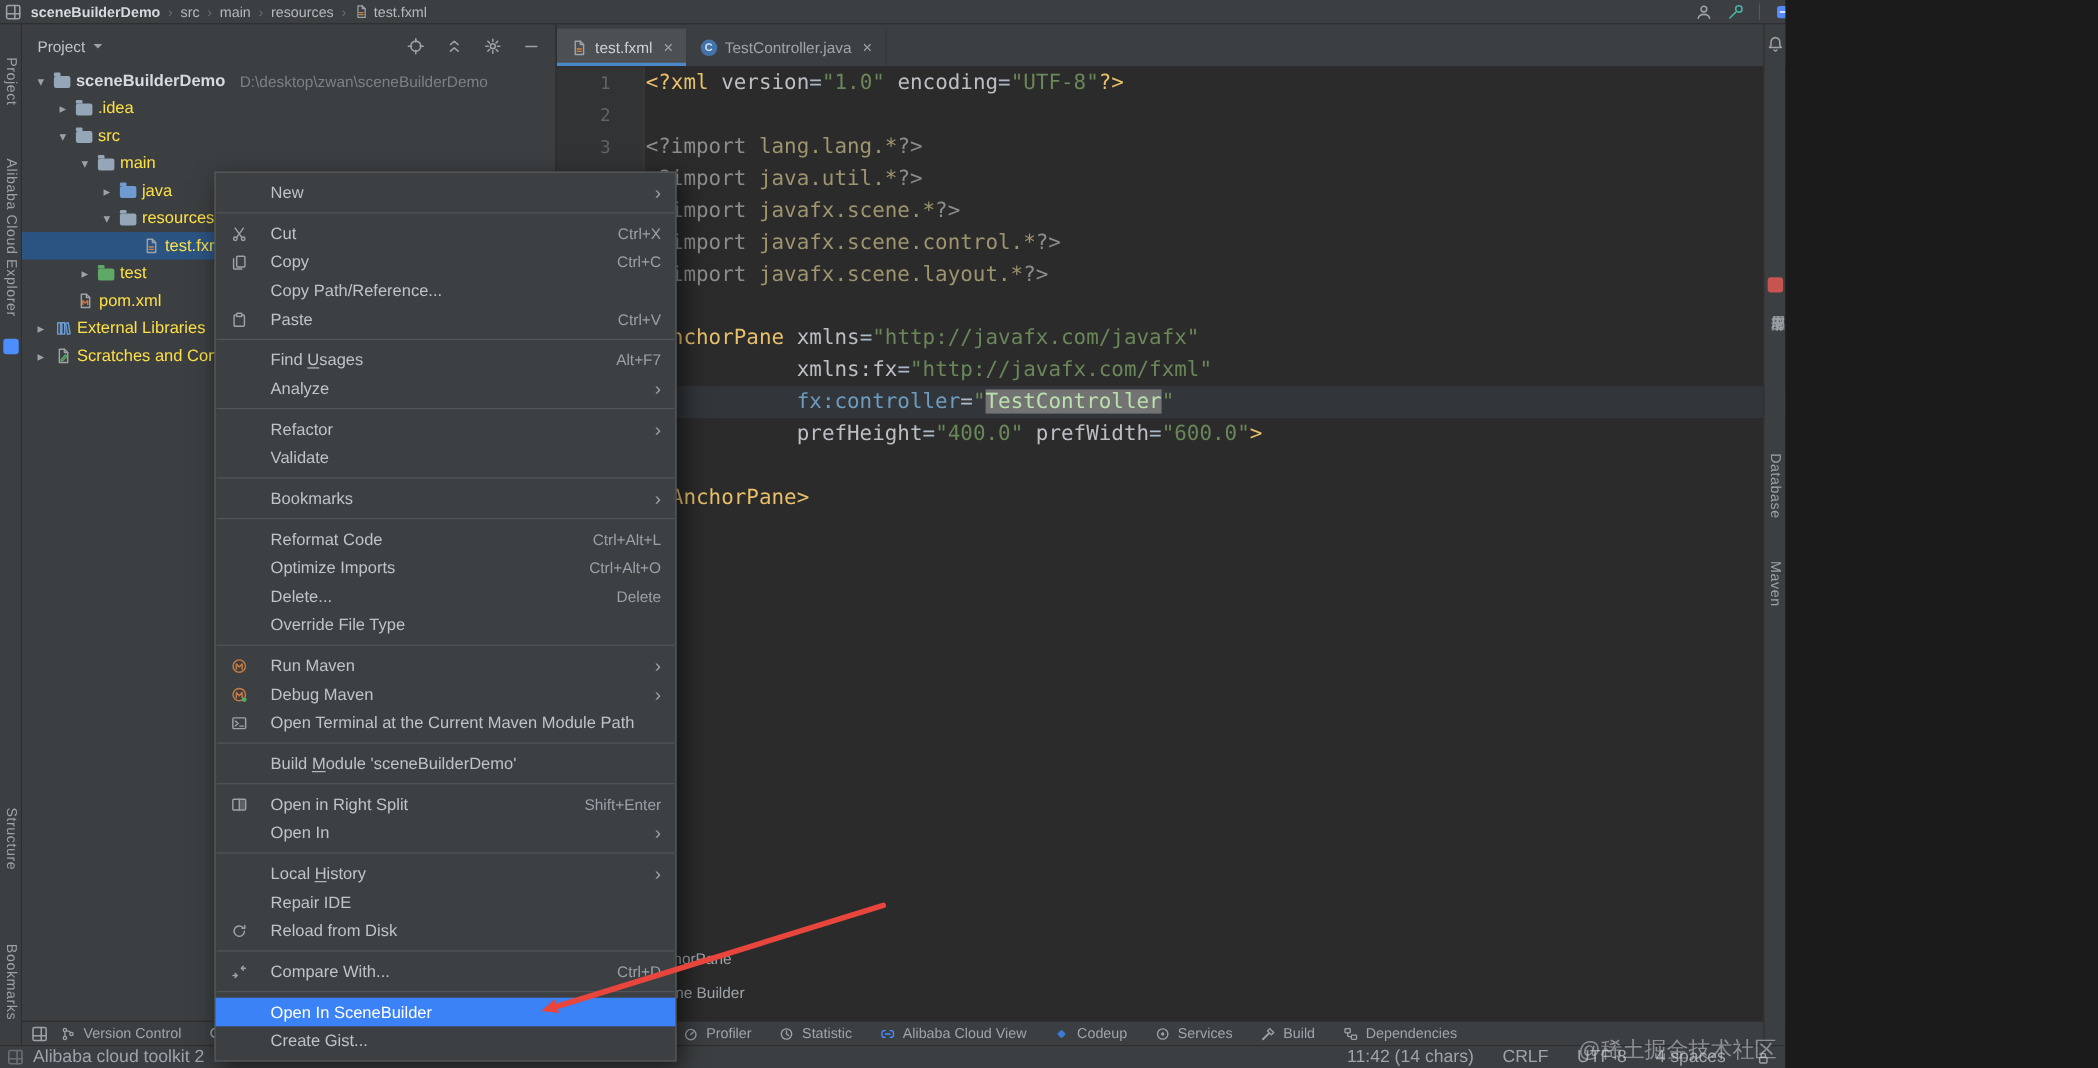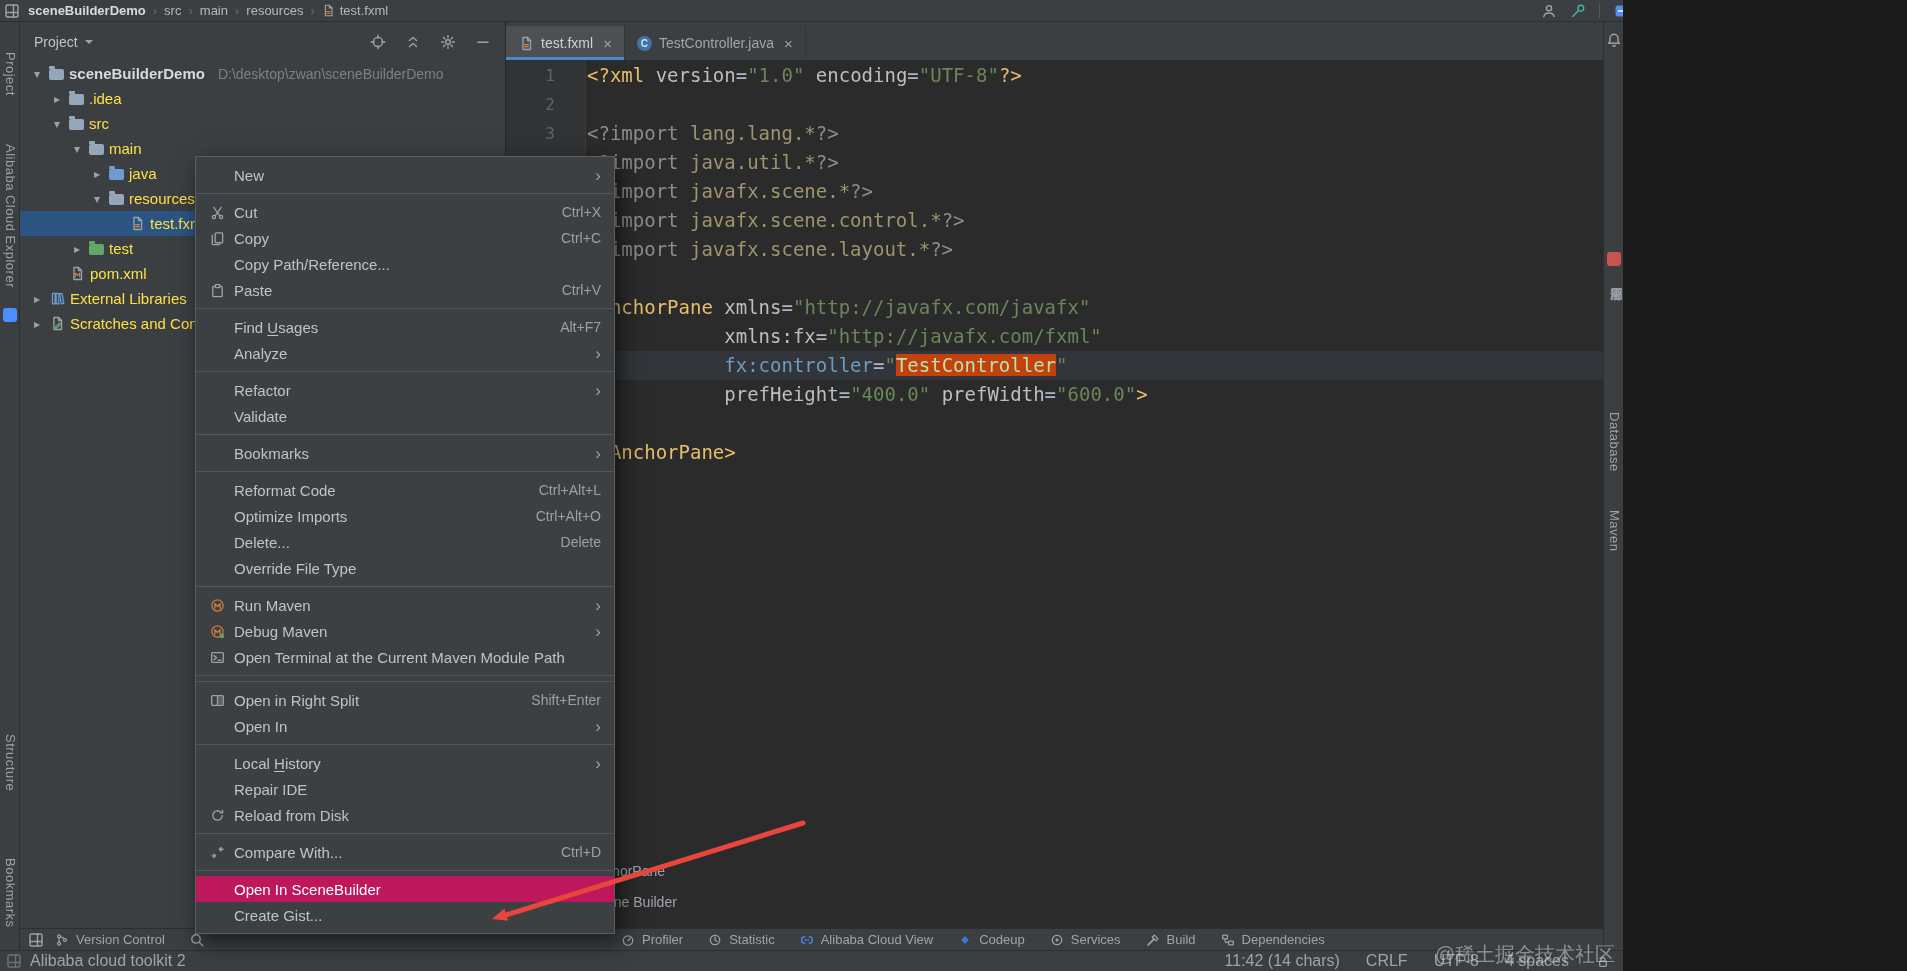--- a/index.html
+++ b/index.html
@@ -61,48 +61,48 @@
 #code{position:absolute;left:0;top:39px;right:0;bottom:72px;overflow:hidden}
 .cline{height:29px;line-height:29px;white-space:pre;padding-left:81px;font-family:"DejaVu Sans Mono",monospace;font-size:19px;color:#a9b7c6}
 .cline.caret{background:#32363a}
 .seg.tag{color:#e8bf6a}
 .seg.attr{color:#bcbec4}
 .seg.plain{color:#a9b7c6}
 .seg.str{color:#6a8759}
 .seg.pi{color:#8c8c8c}
 .seg.pkg{color:#9e946e}
 .seg.ns{color:#6d9cbe}
-.seg.sel{background:#c2410c;color:#b9e0ad}
+.seg.sel{background:#737373;color:#b9e0ad}
 #inspections{position:absolute;top:46px;right:34px;display:flex;align-items:center;gap:7px;color:#c3c7cc;font-size:13px;z-index:2}
 #inspections .icon svg{width:14px;height:14px}
 .mark{position:absolute;right:4px;width:10px;height:4px;border-radius:1px;z-index:2}
 #scroll-thumb{position:absolute;right:1px;top:42px;width:11px;height:170px;background:rgba(255,255,255,.07);border-radius:5px}
 #ed-breadcrumb{position:absolute;left:0;right:0;bottom:42px;height:30px;display:flex;align-items:center;padding-left:82px;color:#9fa5ac;font-size:14px}
 #view-tabs{position:absolute;left:0;right:0;bottom:10px;height:32px;display:flex;align-items:stretch;padding-left:14px;gap:2px;font-size:14px}
 .vtab{display:flex;align-items:center;justify-content:center;padding:0 14px;color:#9fa5ac;cursor:default}
 .vtab.active{background:#4c5052;color:#c7ccd2}
 
 #toolwindow-bar{position:absolute;left:20px;right:20px;top:928px;height:22px;background:#3c3f41;border-top:1px solid #2e2e2e;display:flex;align-items:center;padding:0 8px;font-size:13px;color:#9ea4ab;z-index:4}
 .tw-item{display:flex;align-items:center;gap:6px;margin-right:24px;cursor:default;white-space:nowrap}
 .tw-item .icon svg{width:14px;height:14px}
 #tw-center{position:absolute;left:600px;display:flex;align-items:center}
 #statusbar{position:absolute;left:0;right:0;top:950px;height:21px;background:#3c3f41;border-top:1px solid #2e2e2e;display:flex;align-items:center;padding:0 12px 0 6px;font-size:16px;color:#9ea4ab;z-index:4}
 #statusbar .msg{margin-left:8px;white-space:nowrap}
 #sb-right{margin-left:auto;display:flex;align-items:flex-end;gap:26px;white-space:nowrap}
 #sb-right .icon svg{width:14px;height:14px}
 
 #context-menu{position:absolute;left:195px;top:156px;width:420px;background:#3d4043;border:1px solid #5c5f61;box-shadow:5px 8px 22px rgba(0,0,0,.6);padding:5px 0;z-index:30;font-size:15px;color:#bfc3c8}
-.mi{height:26px;display:flex;align-items:center;padding:0 13px 0 9px;gap:4px;cursor:default}
+.mi{height:26px;display:flex;align-items:center;padding:0 13px 0 9px;gap:16px;cursor:default}
 .mic{width:25px;display:flex;align-items:center;justify-content:center;flex:none}
 .mic svg{width:15px;height:15px}
 .mlabel{white-space:nowrap}
 .mlabel u{text-underline-offset:2px}
 .msc{margin-left:auto;color:#9ba0a8;font-size:14px}
 .msub{margin-left:auto;color:#9ba0a8;font-size:17px;line-height:1}
-.mi.hl{background:#be185d;color:#fff}
+.mi.hl{background:#3b82f6;color:#fff}
 .menu-sep{height:1px;background:#55585a;margin:5px 1px}
 
 #arrow-overlay{position:absolute;inset:0;z-index:40;pointer-events:none}
 #watermark{position:absolute;right:8px;bottom:3px;font-size:20px;color:rgba(205,210,220,.55);z-index:50;white-space:nowrap}
 </style>
 </head>
 <body>
 
 <div id="app">
 
@@ -649,20 +649,24 @@
       <div class="mi">
         <span class="mic">
           <svg viewBox="0 0 16 16" width="16" height="16" fill="none" stroke="#9da2a8" stroke-width="1.4" stroke-linecap="round" stroke-linejoin="round">
             <rect x="1.8" y="2.8" width="12.4" height="10.4" rx="1"></rect>
             <path d="M4.2 6l2.8 2.2-2.8 2.2M8.5 10.8h3.5"></path>
           </svg>
         </span>
         <span class="mlabel">Open Terminal at the Current Maven Module Path</span>
       </div>
       <div class="menu-sep"></div>
+      <div class="mi">
+        <span class="mic"></span>
+        <span class="mlabel">Build <u>M</u>odule 'sceneBuilderDemo'</span>
+      </div>
       <div class="menu-sep"></div>
       <div class="mi">
         <span class="mic">
           <svg viewBox="0 0 16 16" width="16" height="16" fill="none" stroke="#9da2a8" stroke-width="1.4" stroke-linecap="round" stroke-linejoin="round">
             <rect x="1.8" y="2.8" width="12.4" height="10.4" rx="1"></rect>
             <path d="M8 2.8v10.4"></path>
             <rect x="8.8" y="3.6" width="4.6" height="8.8" fill="#9da2a8" opacity=".35" stroke="none"></rect>
           </svg>
         </span>
         <span class="mlabel">Open in Right Split</span>

